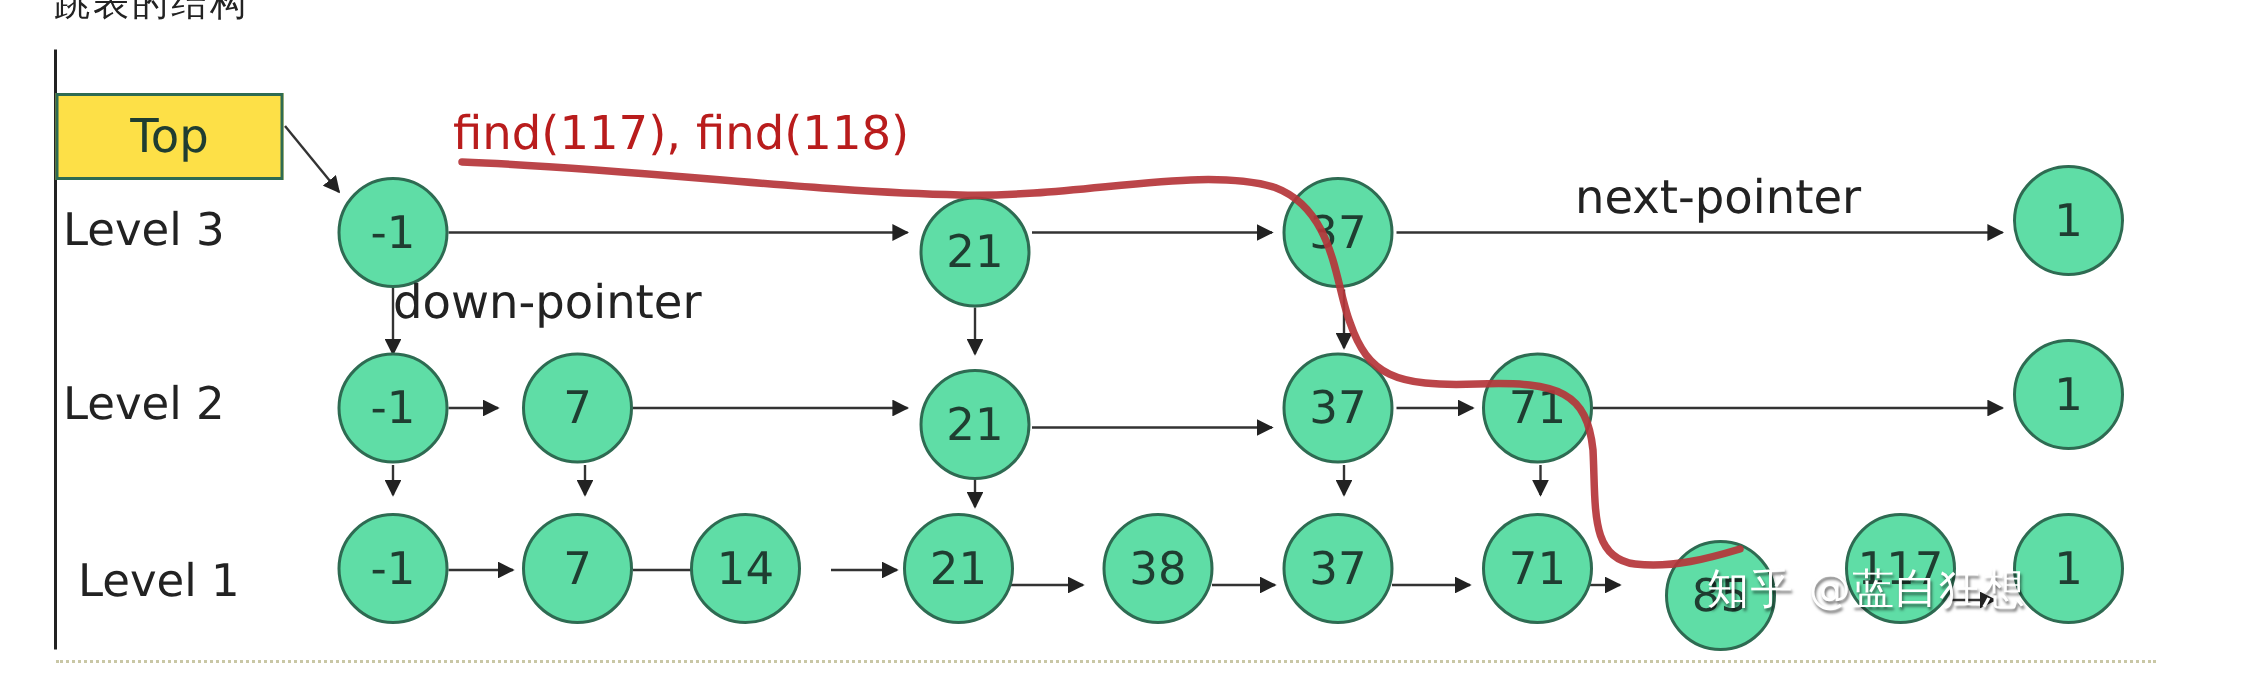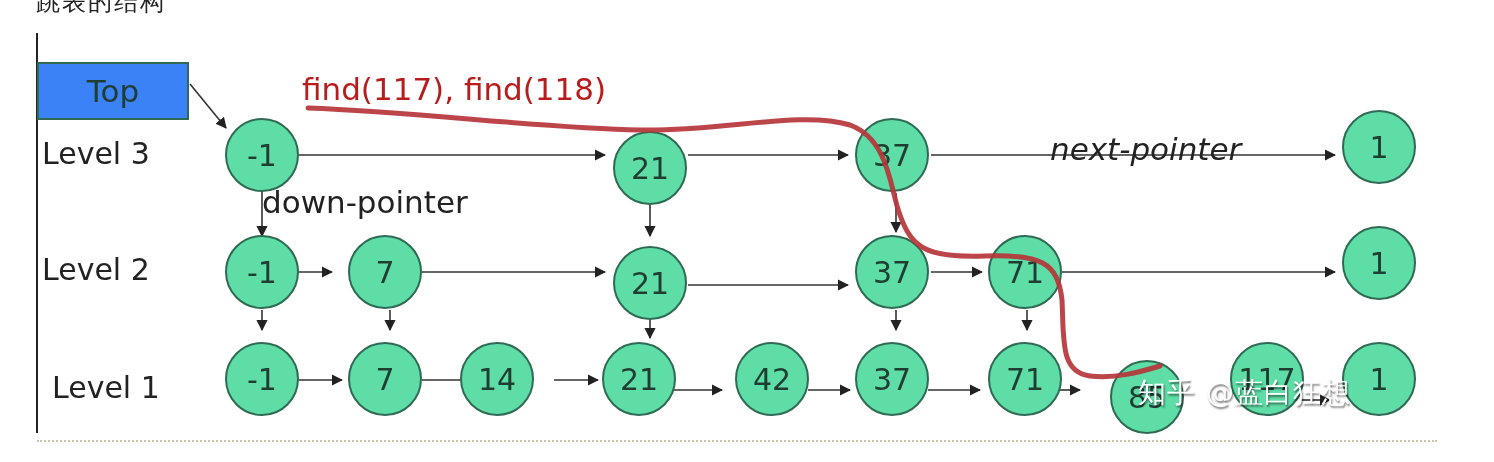--- a/index.html
+++ b/index.html
@@ -1,20 +1,20 @@
 <!DOCTYPE html>
 <html><head>
 <meta charset="utf-8">
 <style>
   html, body { margin: 0; padding: 0; background: #ffffff; }
   body { width: 1494px; height: 462px; position: relative; overflow: hidden; font-family: "DejaVu Sans", sans-serif; }
   .cropped-heading { position: absolute; left: 36px; top: -14px; font-size: 24px; color: #222; letter-spacing: 2px; }
   .frame-left { position: absolute; left: 36px; top: 33px; width: 2px; height: 400px; background: #222; }
   .dotted-rule { position: absolute; left: 37px; top: 440px; width: 1400px; height: 0; border-top: 2px dotted #c9c7a6; }
-  .top-box { position: absolute; left: 37px; top: 62px; width: 152px; height: 58px; background: #3b82f6; border: 2px solid #2e6b52; box-sizing: border-box; display: flex; align-items: center; justify-content: center; font-size: 31px; color: #1f3d31; text-align: center; }
+  .top-box { position: absolute; left: 37px; top: 62px; width: 152px; height: 58px; background: #fde047; border: 2px solid #2e6b52; box-sizing: border-box; display: flex; align-items: center; justify-content: center; font-size: 31px; color: #1f3d31; text-align: center; }
   .level-label { position: absolute; font-size: 30px; color: #222; }
   .node { position: absolute; width: 74px; height: 74px; border-radius: 50%; background: #5fdda6; border: 2px solid #2e6b52; box-sizing: border-box; display: flex; align-items: center; justify-content: center; font-size: 30px; color: #1f3d31; }
   .annot { position: absolute; font-size: 31px; color: #222; }
   .query { position: absolute; left: 302px; top: 48px; font-size: 31px; color: #b91c1c; margin-top: 23px; }
   svg.overlay { position: absolute; left: 0; top: 0; }
   .watermark { position: absolute; left: 1138px; top: 374px; font-size: 28px; color: #ffffff; text-shadow: 1px 2px 2px rgba(0,0,0,0.55); letter-spacing: 1px; }
 </style>
 </head>
 <body>
 
@@ -77,28 +77,28 @@
 <div class="node" style="left:348px; top:235px;">7</div>
 <div class="node" style="left:613px; top:246px;">21</div>
 <div class="node" style="left:855px; top:235px;">37</div>
 <div class="node" style="left:988px; top:235px;">71</div>
 <div class="node" style="left:1342px; top:226px;">1</div>
 
 <div class="node" style="left:225px; top:342px;">-1</div>
 <div class="node" style="left:348px; top:342px;">7</div>
 <div class="node" style="left:460px; top:342px;">14</div>
 <div class="node" style="left:602px; top:342px;">21</div>
-<div class="node" style="left:735px; top:342px;">42</div>
+<div class="node" style="left:735px; top:342px;">38</div>
 <div class="node" style="left:855px; top:342px;">37</div>
 <div class="node" style="left:988px; top:342px;">71</div>
 <div class="node" style="left:1110px; top:360px;">85</div>
 <div class="node" style="left:1230px; top:342px;">117</div>
 <div class="node" style="left:1342px; top:342px;">1</div>
 
-<div class="annot" style="left:1050px; top:131px;font-style:italic;">next-pointer</div>
+<div class="annot" style="left:1050px; top:114px;">next-pointer</div>
 <div class="annot" style="left:262px; top:184px;">down-pointer</div>
 
 <div class="query">find(117), find(118)</div>
 
 <svg class="overlay" width="1494" height="462" viewBox="0 0 1494 462">
   <path d="M308,108 C420,112 540,128 640,130 C720,132 800,110 850,125 C890,140 890,190 900,215 C912,250 930,258 985,256 C1040,254 1058,262 1062,300 C1064,340 1060,372 1090,376 C1115,379 1140,372 1160,366" stroke="#b5353a" stroke-width="5" fill="none" stroke-linecap="round" opacity="0.92"></path>
 </svg>
 
 <div class="watermark">知乎 @蓝白狂想</div>
 

